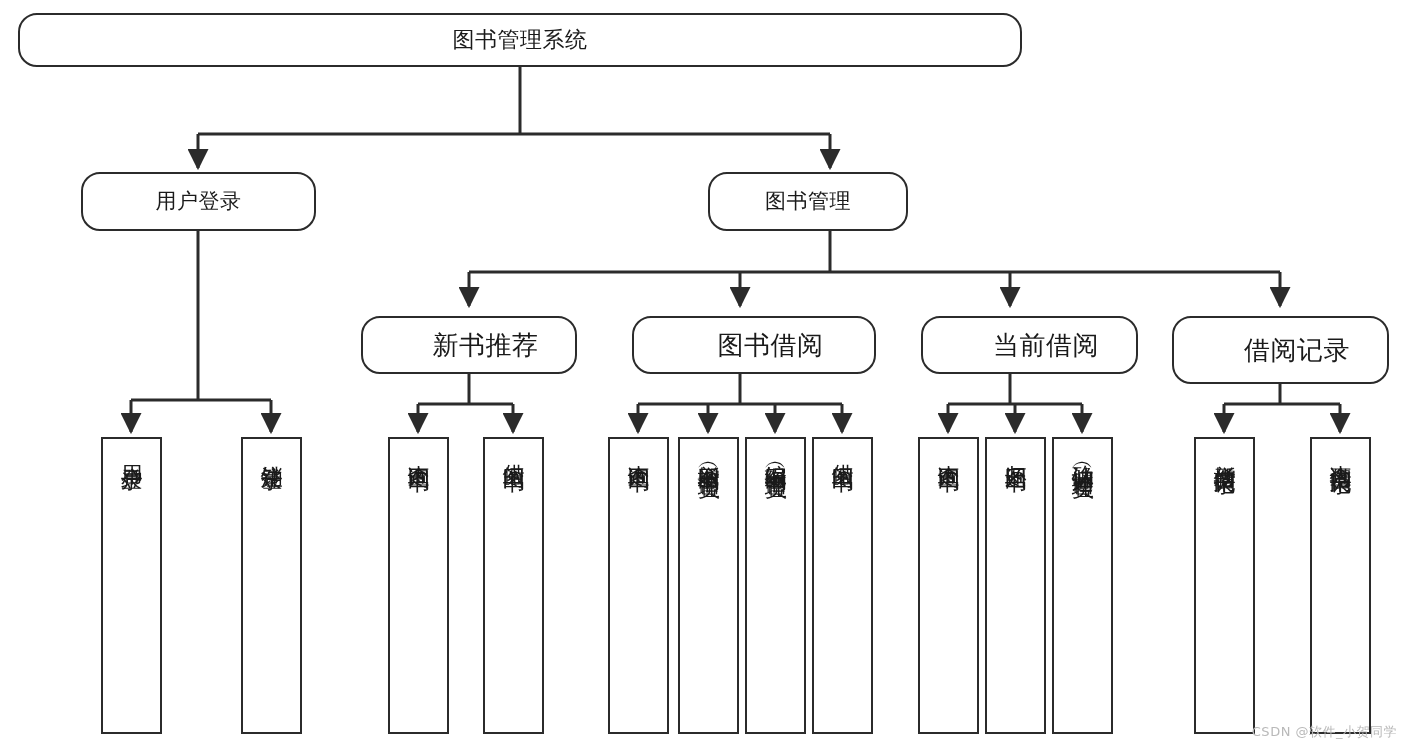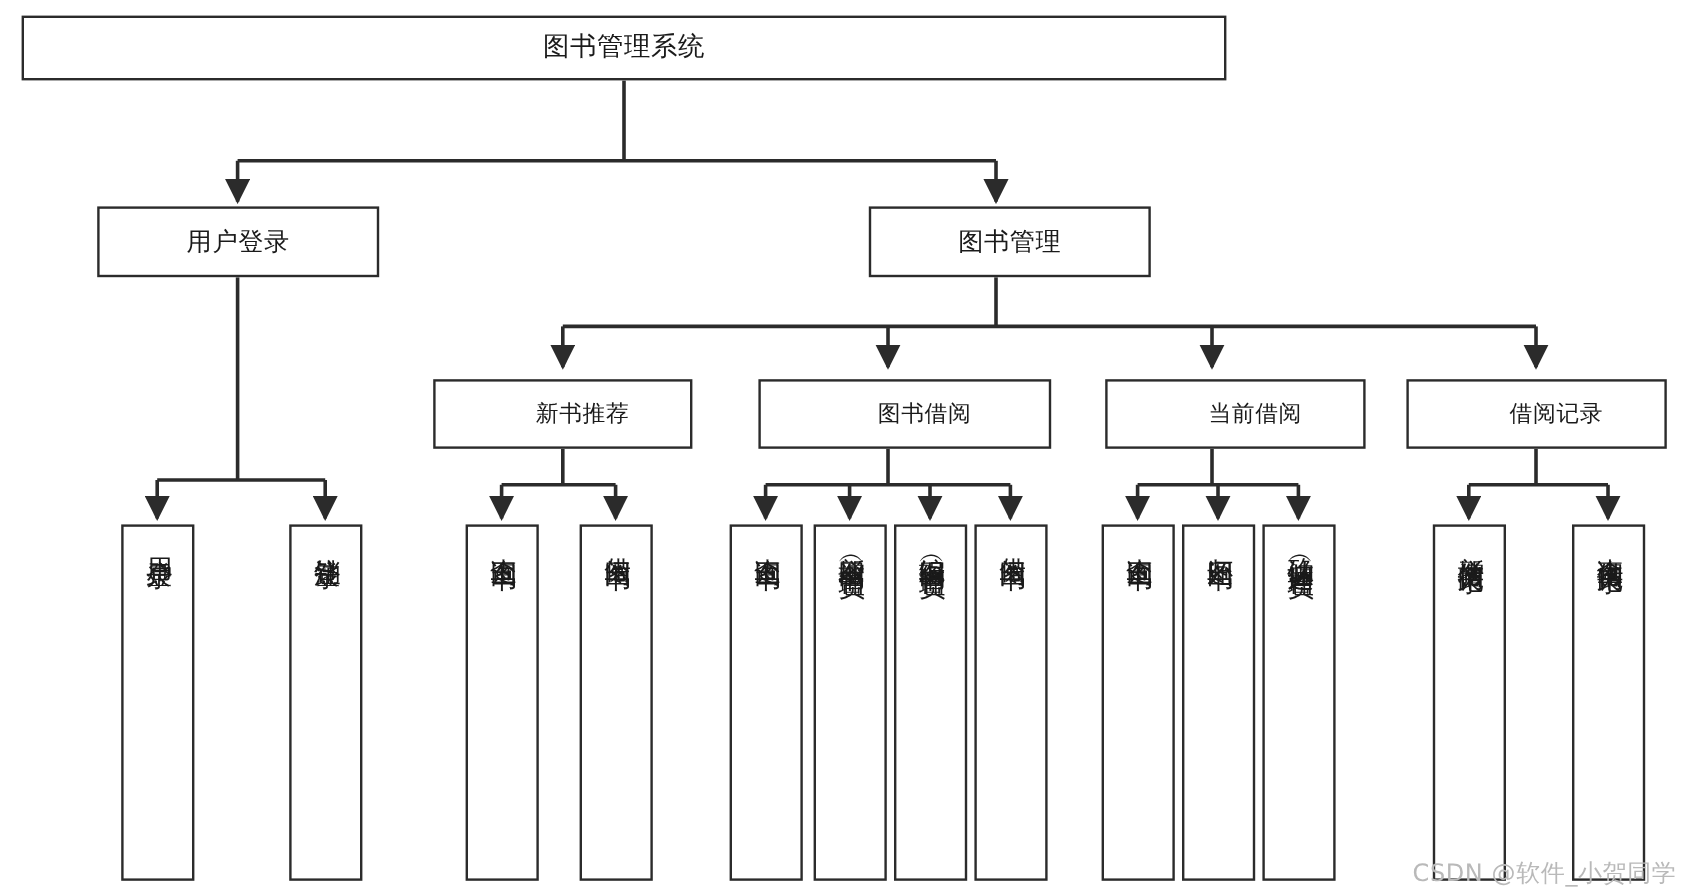--- a/index.html
+++ b/index.html
@@ -31,20 +31,21 @@
     border: 2px solid #2b2b2b;
     background: #ffffff;
     display: flex;
     align-items: center;
     justify-content: center;
     color: #1a1a1a;
   }
   .node.horiz {
     font-size: 21px;
     letter-spacing: 0.5px;
+    border-radius: 19px;
   }
   .node.horiz .node-label {
     display: block;
     line-height: 1.1;
     white-space: nowrap;
   }
   .node.vert {
     align-items: flex-start;
     justify-content: center;
     padding-top: 8px;
@@ -59,28 +60,28 @@
     white-space: nowrap;
     text-align: center;
   }
   .node.root {
     font-size: 22px;
   }
   .node.level2 {
     font-size: 21px;
   }
   .node.level3 {
-    font-size: 19px;
+    font-size: 26px;
     padding-left: 33px;
   }
   #watermark {
     position: absolute;
     right: 8px;
     bottom: 6px;
-    font-size: 20px;
+    font-size: 13px;
     color: #b9b9b9;
     white-space: nowrap;
     letter-spacing: 0.5px;
   }
 </style>
 </head>
 <body>
 
 <div id="diagram-root">
 
@@ -135,34 +136,34 @@
     </g>
   </svg>
 
   <div class="node horiz root" style="left:18px; top:13px; width:1004px; height:54px;">
     <span class="node-label">图书管理系统</span>
   </div>
 
   <div class="node horiz level2" style="left:81px; top:172px; width:235px; height:59px;">
     <span class="node-label">用户登录</span>
   </div>
-  <div class="node horiz level2" style="left:724px; top:172px; width:235px; height:59px;">
+  <div class="node horiz level2" style="left:708px; top:172px; width:200px; height:59px;">
     <span class="node-label">图书管理</span>
   </div>
 
   <div class="node horiz level3" style="left:361px; top:316px; width:216px; height:58px;">
     <span class="node-label">新书推荐</span>
   </div>
   <div class="node horiz level3" style="left:632px; top:316px; width:244px; height:58px;">
     <span class="node-label">图书借阅</span>
   </div>
   <div class="node horiz level3" style="left:901px; top:316px; width:217px; height:58px;margin-left:20px;">
     <span class="node-label">当前借阅</span>
   </div>
-  <div class="node horiz level3" style="left:1172px; top:316px; width:217px; height:58px;">
+  <div class="node horiz level3" style="left:1172px; top:316px; width:217px; height:68px;">
     <span class="node-label">借阅记录</span>
   </div>
 
   <div class="node vert" style="left:101px; top:437px; width:61px; height:297px;">
     <span class="node-label">用户登录</span>
   </div>
   <div class="node vert" style="left:241px; top:437px; width:61px; height:297px;">
     <span class="node-label">注销登录</span>
   </div>
 

